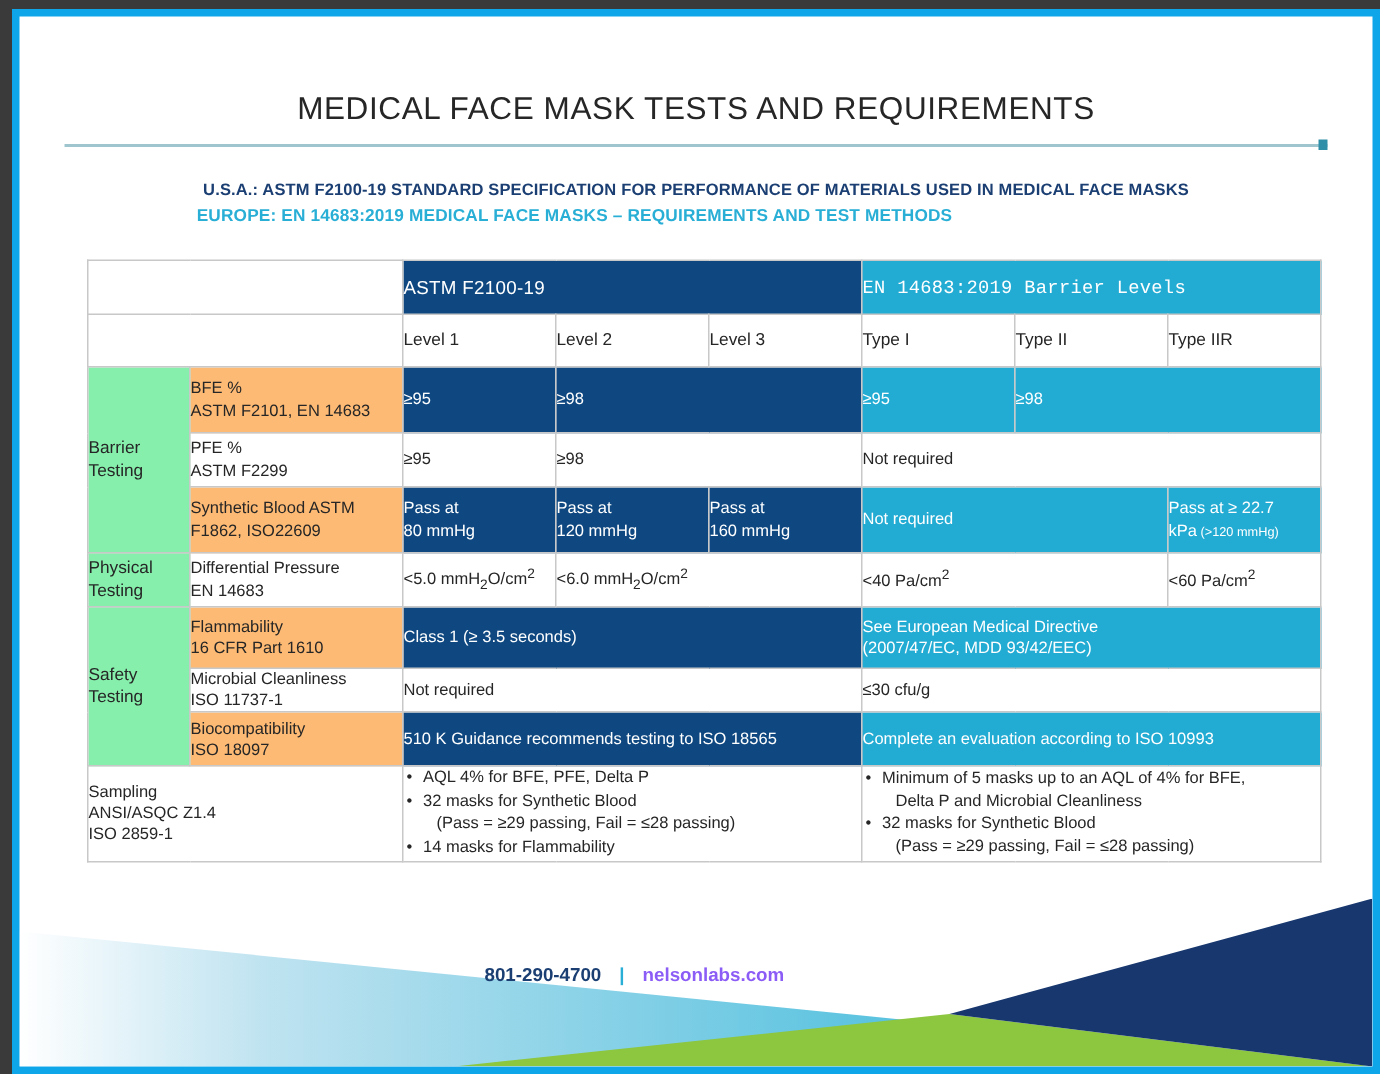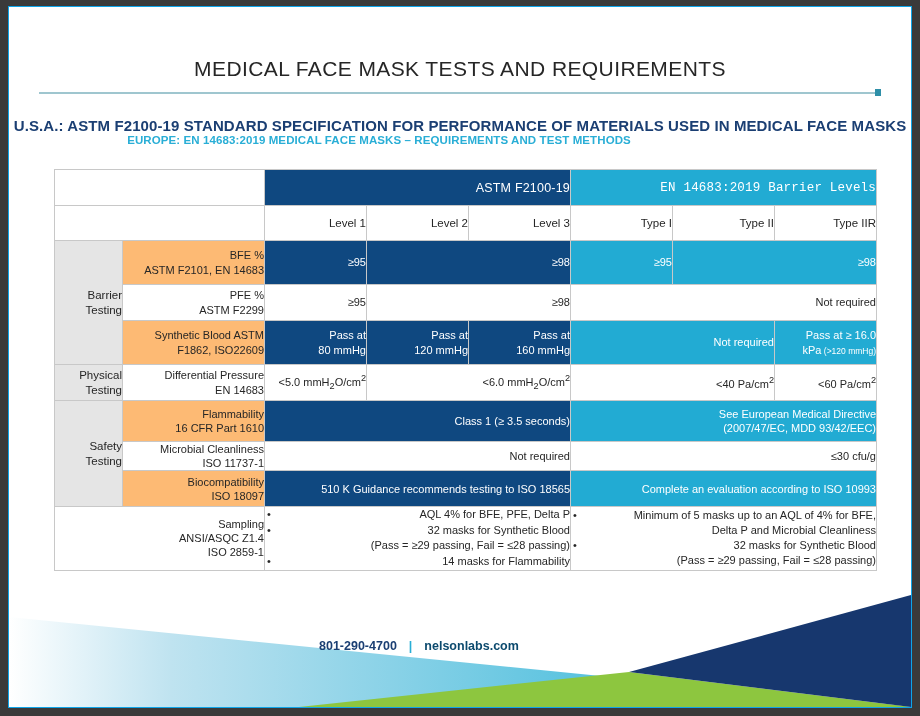--- a/index.html
+++ b/index.html
@@ -9,21 +9,21 @@
   body {
     width: 920px; height: 716px;
     font-family: "Liberation Sans", sans-serif;
     overflow: hidden;
   }
   .slide {
     position: absolute;
     left: 8px; top: 6px;
     width: 902px; height: 700px;
     background: #ffffff;
-    border: 1px solid #0ea5e9;
+    border: 5px solid #0ea5e9;
     overflow: hidden;
   }
 
   
   .title {
     position: absolute;
     left: 0; top: 50px; width: 902px;
     text-align: center;
     font-size: 21px;
     letter-spacing: 0.4px;
@@ -40,21 +40,21 @@
     left: 866px; top: 82px;
     width: 6px; height: 7px;
     background: #2f8fa8;
   }
 
   
   .sub-usa {
     position: absolute;
     left: 0; top: 110px; width: 902px;
     text-align: center;
-    font-size: 15px;
+    font-size: 11px;
     font-weight: bold;
     color: #1b3f73;
     letter-spacing: 0.1px;
   }
   .sub-eu {
     position: absolute;
     left: 0; top: 127px; width: 740px;
     text-align: center;
     font-size: 11.5px;
     font-weight: bold;
@@ -69,21 +69,21 @@
   }
   table.main {
     border-collapse: collapse;
     table-layout: fixed;
     font-size: 11px;
     color: #262626;
   }
   table.main td, table.main th {
     border: 1px solid #c8c8c8;
     padding: 0;
-    text-align: right;
+    text-align: left;
     vertical-align: middle;
     font-weight: normal;
     line-height: 1.28;
   }
 
   .c-grp  { width: 68px; }
   .c-test { width: 142px; }
   .c-data { width: 102px; }
 
   
@@ -113,21 +113,21 @@
     font-size: 11.5px;
   }
   .blank-corner { border: none; background: transparent; }
 
   
   .fill-navy { background: #0f4880; color: #ffffff; border-color: #0f4880; }
   .fill-cyan { background: #22abd3; color: #ffffff; border-color: #22abd3; }
   .fill-white { background: #ffffff; color: #262626; }
   .fill-gray  { background: #fdba74; color: #262626; }
 
-  .grp-cell { background: #e5e5e5; font-size: 11.5px; }
+  .grp-cell { background: #86efac; font-size: 11.5px; }
   .test-cell { font-size: 11px; padding: 3px 4px; }
   .test-cell .t1 { display:block; }
   .test-cell .t2 { display:block; }
 
   .r-tall  { height: 44px; }
   .r-mid   { height: 36px; }
   .r-small { height: 18px; }
   .r-two   { height: 41px; }
 
   .small-note { font-size: 8.5px; }
@@ -181,21 +181,21 @@
     color: #3a3a3a;
   }
   .contact {
     position: absolute;
     left: 310px; top: 632px;
     font-size: 12.5px;
     font-weight: bold;
     color: #1b3f73;
   }
   .contact .sep { color: #29aed6; padding: 0 12px; }
-  .contact .url { color: #0c4a6e; text-align: center; }
+  .contact .url { color: #8b5cf6; text-align: center; }
 </style>
 </head>
 <body>
 
 <div class="slide">
 
   <div class="title">MEDICAL FACE MASK TESTS AND REQUIREMENTS</div>
   <div class="title-rule"></div>
   <div class="title-rule-cap"></div>
 
@@ -263,21 +263,21 @@
             <td class="fill-navy cell-2line" colspan="1">
               <div>Pass at</div>
               <div>120 mmHg</div>
             </td>
             <td class="fill-navy cell-2line" colspan="1">
               <div>Pass at</div>
               <div>160 mmHg</div>
             </td>
             <td class="fill-cyan" colspan="2">Not required</td>
             <td class="fill-cyan cell-2line" colspan="1">
-              <div>Pass at  ≥ 16.0</div>
+              <div>Pass at  ≥ 22.7</div>
               <div>kPa<span class="small-note"> (&gt;120 mmHg)</span></div>
             </td>
           </tr>
           <tr class="r-mid">
             <td class="grp-cell" rowspan="1">Physical Testing</td>
             <td class="test-cell fill-white">
               <span class="t1">Differential Pressure</span>
               <span class="t2">EN 14683</span>
             </td>
             <td class="fill-white" colspan="1">&lt;5.0 mmH<sub>2</sub>O/cm<sup>2</sup></td>

